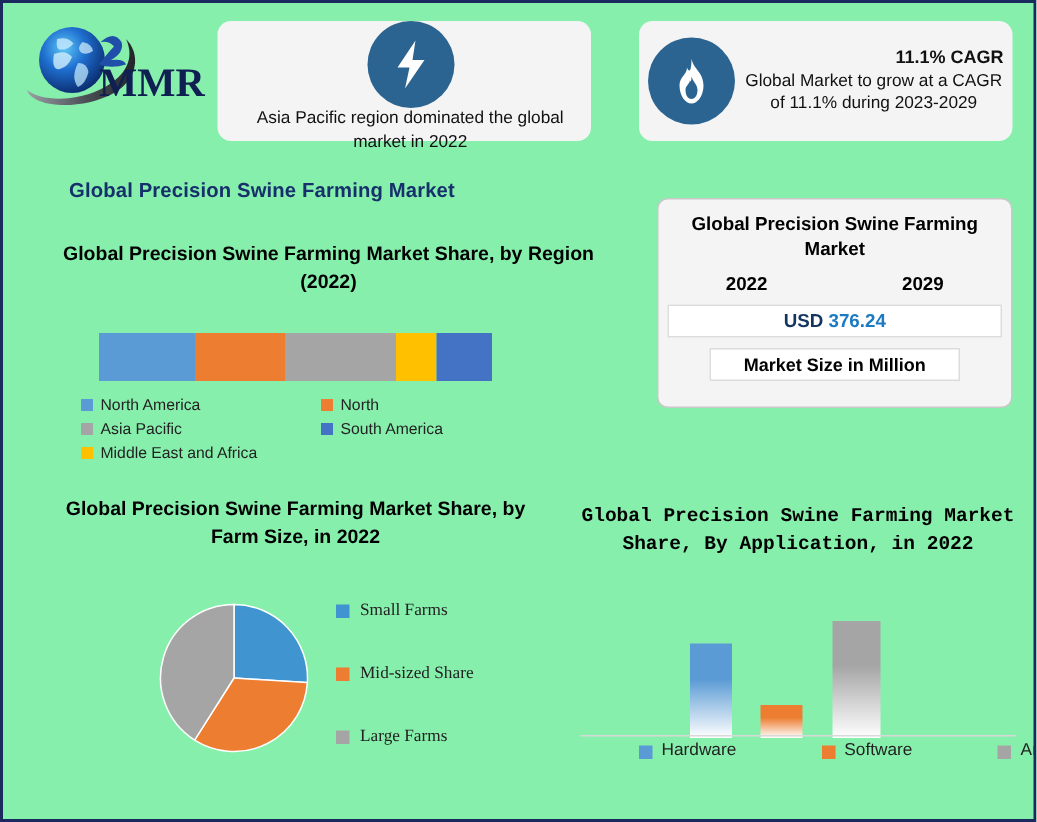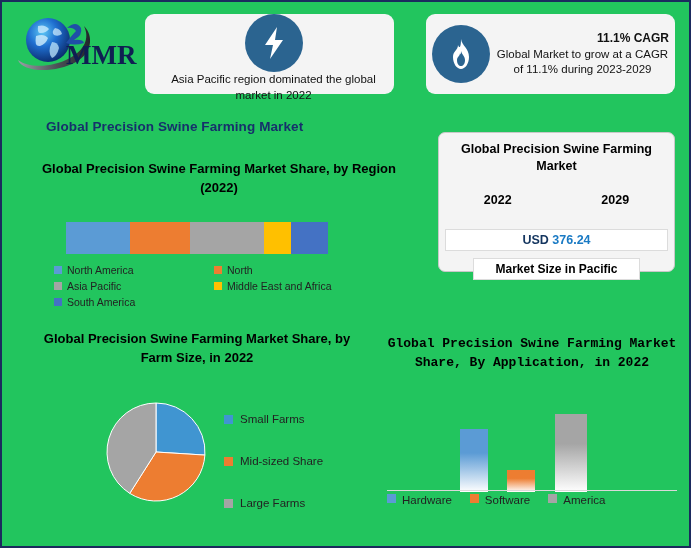--- a/index.html
+++ b/index.html
@@ -7,21 +7,21 @@
     padding: 0;
     background: #ffffff;
   }
   body {
     font-family: "Liberation Sans", sans-serif;
   }
   #infographic {
     position: relative;
     width: 691px;
     height: 548px;
-    background: #22c55e;
+    background: #86efac;
     border: 2px solid #1b2a5e;
     box-sizing: border-box;
     overflow: hidden;
   }
 
   
   .logo-wrap {
     position: absolute;
     left: 12px;
     top: 10px;
@@ -128,32 +128,32 @@
   .size-box .sb-title {
     text-align: center;
     font-size: 12.5px;
     font-weight: bold;
     color: #000;
     line-height: 1.35;
     padding: 8px 12px 0 12px;
   }
   .sb-years {
     display: flex;
-    margin-top: 18px;
+    margin-top: 7px;
   }
   .sb-years div {
     flex: 1;
     text-align: center;
     font-size: 12.5px;
     font-weight: bold;
     color: #000;
   }
   .sb-values {
     display: flex;
-    margin-top: 22px;
+    margin-top: 7px;
     padding: 0 6px;
     gap: 24px;
     align-items: center;
   }
   .sb-values .val {
     flex: 1;
     text-align: center;
     background: #ffffff;
     border: 1px solid #dcdcdc;
     padding: 3px 0;
@@ -173,23 +173,24 @@
     font-weight: bold;
     color: #000;
   }
 
   
   .pie-block { position: absolute; left: 30px; top: 328px; width: 330px; }
   .pie-svg { position: absolute; left: 104px; top: 400px; }
   .pie-legend {
     position: absolute;
     left: 222px;
-    top: 396px;
+    top: 384px;
     font-size: 11.5px;
     color: #222;
+    font-family: Liberation Serif, serif;
   }
   .pie-legend .lg { display: flex; align-items: center; height: 42px; }
   .pie-legend .swatch { width: 9px; height: 9px; margin-right: 7px; }
 
   
   .app-block { position: absolute; left: 380px; top: 333px; width: 300px; font-family: Liberation Mono, monospace; }
   .app-plot { position: absolute; left: 380px; top: 395px; width: 300px; height: 95px; }
   .app-bar { position: absolute; bottom: 0; }
   .app-baseline {
     position: absolute;
@@ -201,21 +202,21 @@
   }
   .app-legend {
     position: absolute;
     left: 385px;
     top: 492px;
     width: 296px;
     display: flex;
     font-size: 11.5px;
     color: #222;
   }
-  .app-legend .lg { display: flex; align-items: flex-start; margin-right: 18px; }
+  .app-legend .lg { display: flex; align-items: flex-end; margin-right: 18px; margin-left: 39px; }
   .app-legend .swatch { width: 9px; height: 9px; margin-right: 6px; }
 </style>
 </head>
 <body>
 
 <div id="infographic">
 
   <div class="logo-wrap">
     <svg width="130" height="62" viewBox="0 0 130 62" xmlns="http://www.w3.org/2000/svg">
       <defs>
@@ -289,42 +290,42 @@
     </div>
     <div class="lg">
       <span class="swatch" style="background: rgb(237, 125, 49);"></span>
       <span>North</span>
     </div>
     <div class="lg">
       <span class="swatch" style="background: rgb(165, 165, 165);"></span>
       <span>Asia Pacific</span>
     </div>
     <div class="lg">
+      <span class="swatch" style="background: rgb(68, 114, 196);"></span>
+      <span>South America</span>
+    </div>
+    <div class="lg">
       <span class="swatch" style="background: rgb(255, 192, 0);"></span>
       <span>Middle East and Africa</span>
-    </div>
-    <div class="lg">
-      <span class="swatch" style="background: rgb(68, 114, 196);"></span>
-      <span>South America</span>
     </div>
   </div>
 
   <div class="size-box">
     <div class="sb-title">Global Precision Swine Farming Market</div>
     <div class="sb-years">
       <div>2022</div>
       <div>2029</div>
     </div>
     <div class="sb-values">
       <div class="val">
         <span class="usd">USD</span>
         <span>376.24</span>
       </div>
     </div>
-    <div class="sb-foot">Market Size in Pacific</div>
+    <div class="sb-foot">Market Size in Million</div>
   </div>
 
   <div class="pie-block">
     <div class="chart-title">Global Precision Swine Farming Market Share, by Farm Size, in 2022</div>
   </div>
 
   <svg class="pie-svg" width="100" height="100" viewBox="0 0 100 100" xmlns="http://www.w3.org/2000/svg">
     <g>
       <path id="slice0" stroke="#ffffff" stroke-width="1" d="M 50 50 L 50.00 1.00 A 49 49 0 0 1 98.90 53.08 Z" fill="#4095d1"></path>
       <path id="slice1" stroke="#ffffff" stroke-width="1" d="M 50 50 L 98.90 53.08 A 49 49 0 0 1 23.74 91.37 Z" fill="#ed7d31"></path>

